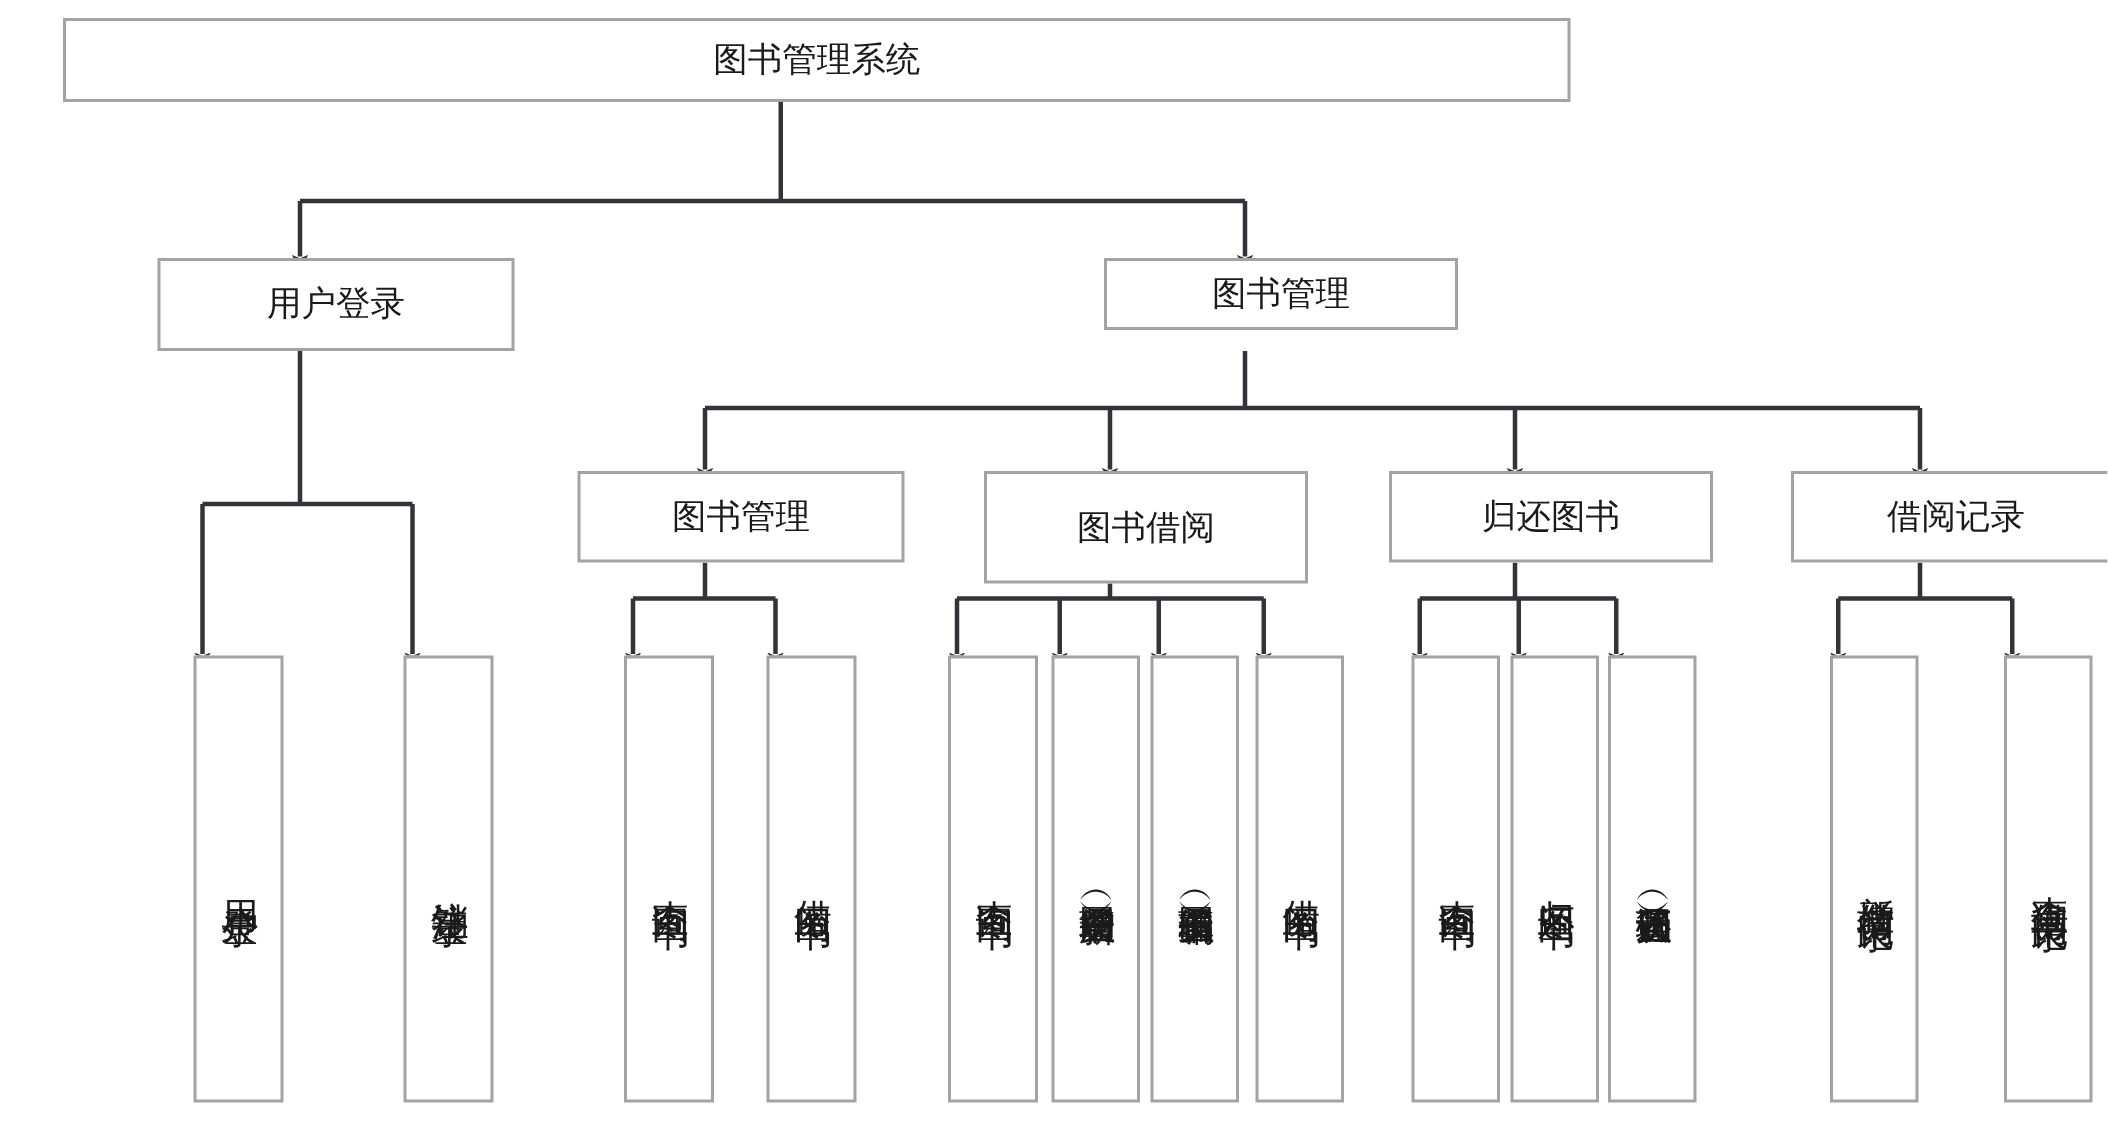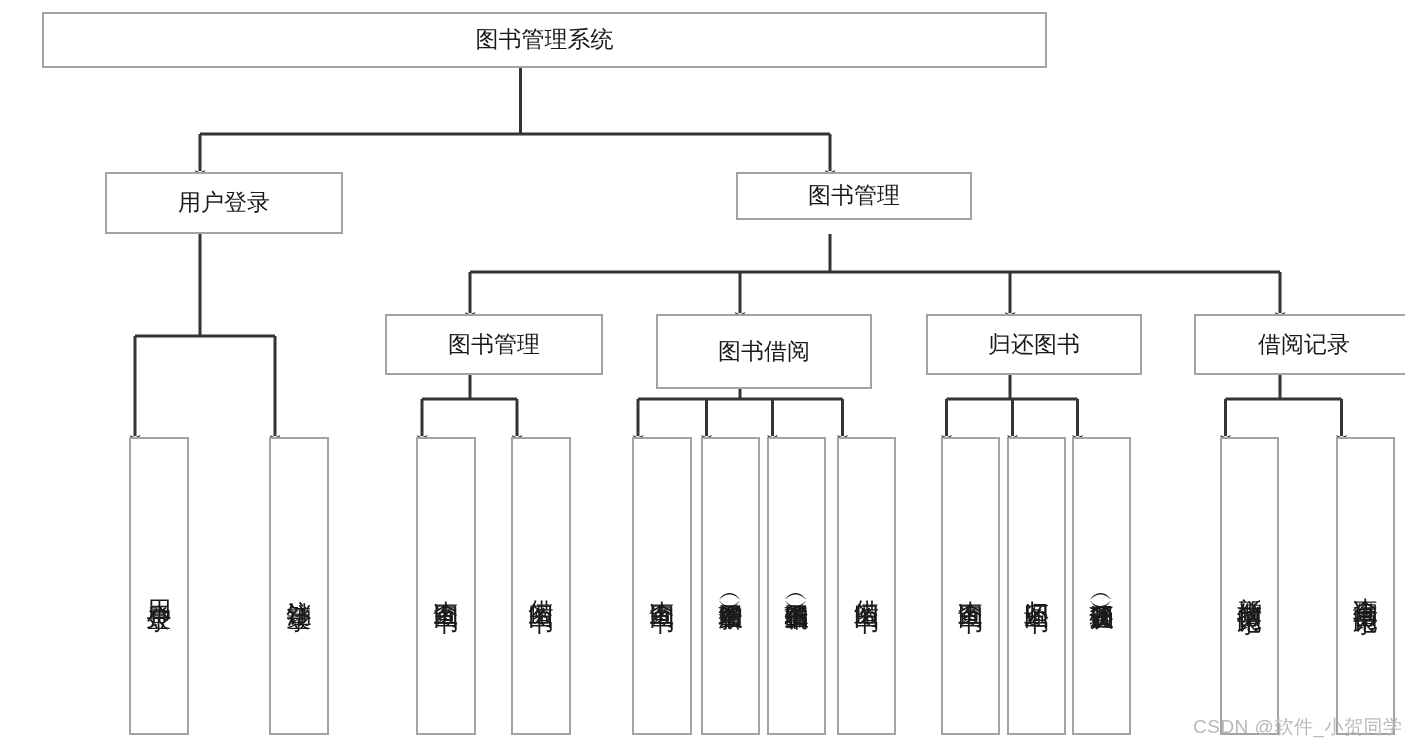--- a/index.html
+++ b/index.html
@@ -172,15 +172,14 @@
         <span class="node-label">确认归还（管理员）</span>
       </div>
       <div class="node vertical" style="left: 1196px; top: 437px; width: 59px; height: 298px;">
         <span class="node-label">新增借阅记录</span>
       </div>
       <div class="node vertical" style="left: 1312px; top: 437px; width: 59px; height: 298px;">
         <span class="node-label">查询借阅记录</span>
       </div>
     </div>
 
-  <div class="watermark" style="left: 1193px; top: 714px;">CSDN @软件_小贺同学</div>
 
 </div>
 
 </body></html>

